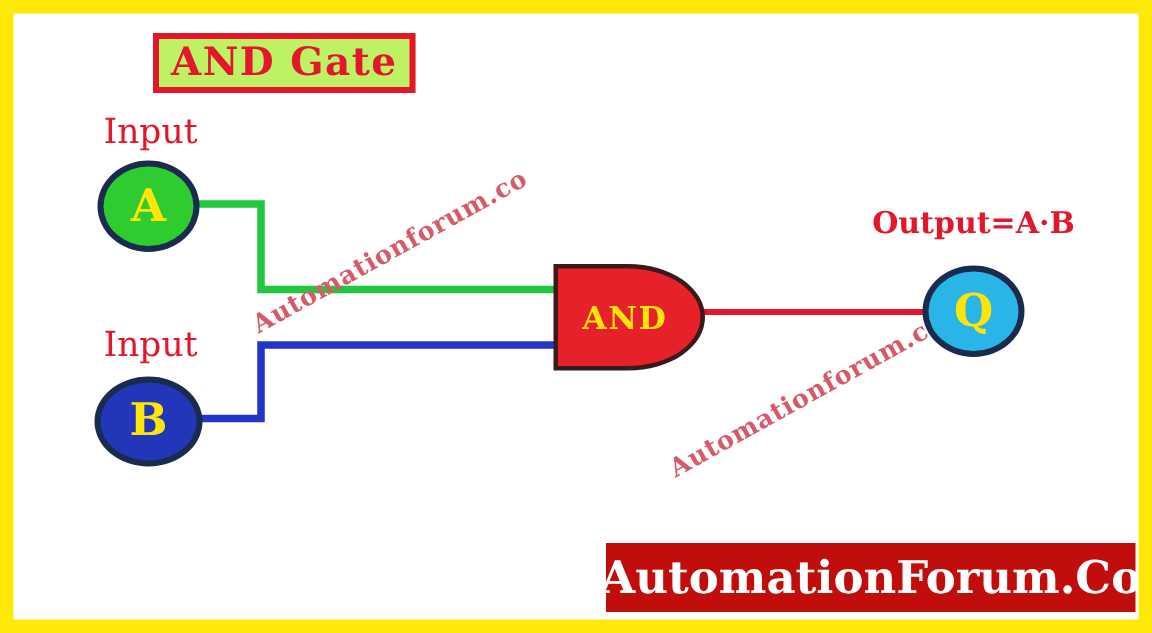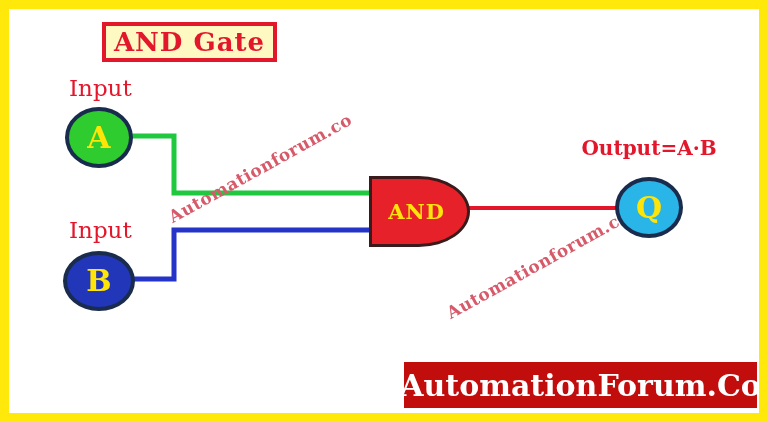--- a/index.html
+++ b/index.html
@@ -18,21 +18,21 @@
   .frame {
     position: absolute; inset: 0;
     border: 9px solid #ffe90a;
     pointer-events: none;
     z-index: 10;
   }
   .title-box {
     position: absolute; left: 102px; top: 22px;
     width: 175px; height: 40px;
     box-sizing: border-box;
-    background: #fef9c3;
+    background: #bef264;
     border: 4px solid #e3172c;
     display: flex; align-items: center; justify-content: center;
     z-index: 5;
   }
   .title-box .title-text {
     color: #e3172c; font-weight: bold; font-size: 26px;
     letter-spacing: 1px; white-space: nowrap;
   }
   .input-label {
     position: absolute;

